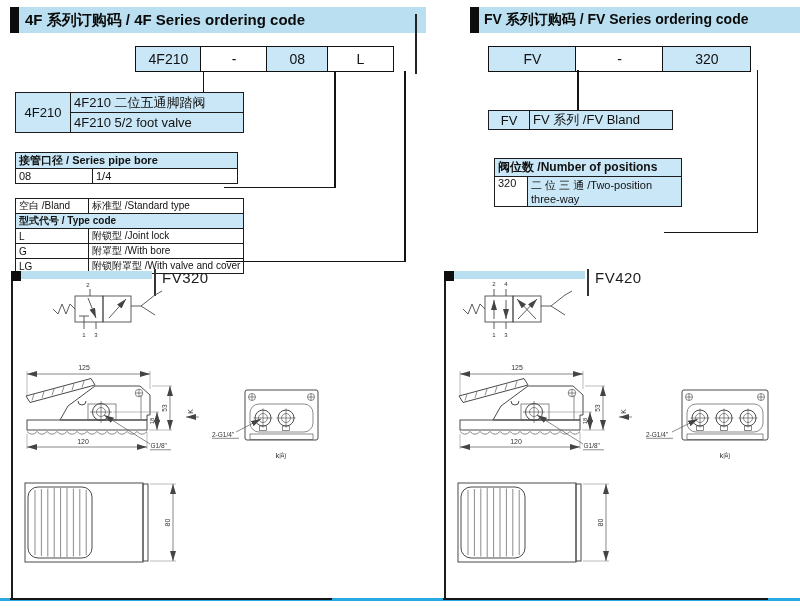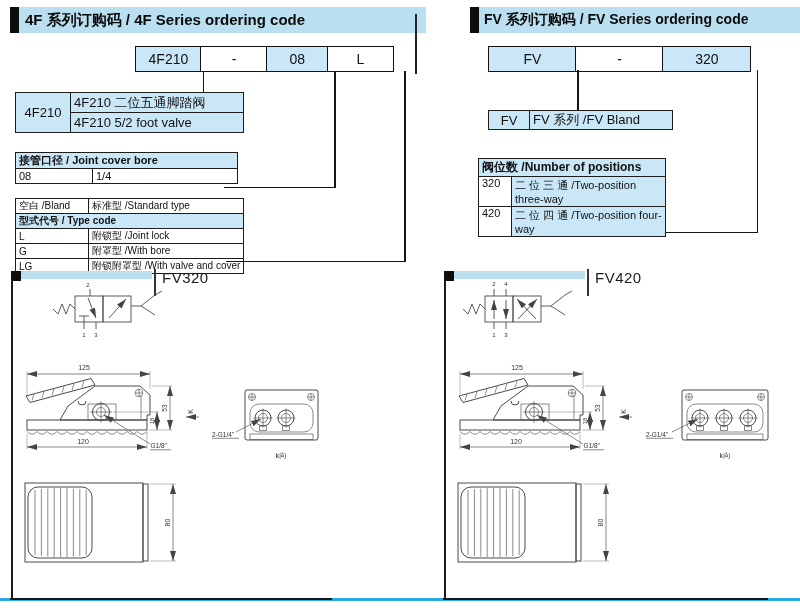--- a/index.html
+++ b/index.html
@@ -71,21 +71,21 @@
   </tr>
   <tr>
         <td class="bluebg" style="height:19px">4F210  5/2 foot valve</td>
       </tr>
 </tbody>
   </table>
 
 <table class="tbl" style="left:15px;top:152px;font-size:11px">
   <tbody>
       <tr>
-        <td colspan="2" class="bluebg bold" style="width:208px;height:14px">接管口径 / Joint cover bore</td>
+        <td colspan="2" class="bluebg bold" style="width:208px;height:14px">接管口径 / Series pipe bore</td>
       </tr>
   <tr>
     <td style="width:70px;height:14px">08</td>
     <td style="width:138px">1/4</td>
   </tr>
 </tbody>
   </table>
 
 <table class="tbl" style="left:15px;top:198px;font-size:10px">
   <tbody>
@@ -128,32 +128,28 @@
 
 <table class="tbl" style="left:488px;top:110px;font-size:13px">
   <tbody>
       <tr>
     <td class="bluebg" style="width:34px;height:17px;text-align:center">FV</td>
     <td class="bluebg" style="width:136px">FV 系列 /FV Bland</td>
   </tr>
 </tbody>
   </table>
 
-<table class="tbl" style="left:478px;top:158px;font-size:11px">
+<table class="tbl" style="left:494px;top:158px;font-size:11px">
   <tbody>
       <tr>
         <td colspan="2" class="bluebg bold" style="width:173px;height:14px;font-size:12px">阀位数 /Number of positions</td>
       </tr>
   <tr>
     <td style="width:26px;height:29px;vertical-align:top">320</td>
     <td class="bluebg" style="width:147px;white-space:normal">二 位 三 通 /Two-position three-way</td>
-  </tr>
-  <tr>
-    <td style="height:29px;vertical-align:top">420</td>
-    <td class="bluebg" style="white-space:normal">二 位 四 通 /Two-position four-way</td>
   </tr>
 </tbody>
   </table>
 
 <div class="hsq" style="left:11px;top:271px;width:10px;height:10px"></div>
 <div class="abs" style="left:21px;top:271px;width:131px;height:8px;background:#b9dff1"></div>
 <div class="ptick" style="left:154px"></div>
 <div class="ptitle" style="left:162px">FV320</div>
 <div class="pborder" style="left:11px;top:281px;height:318px"></div>
 

